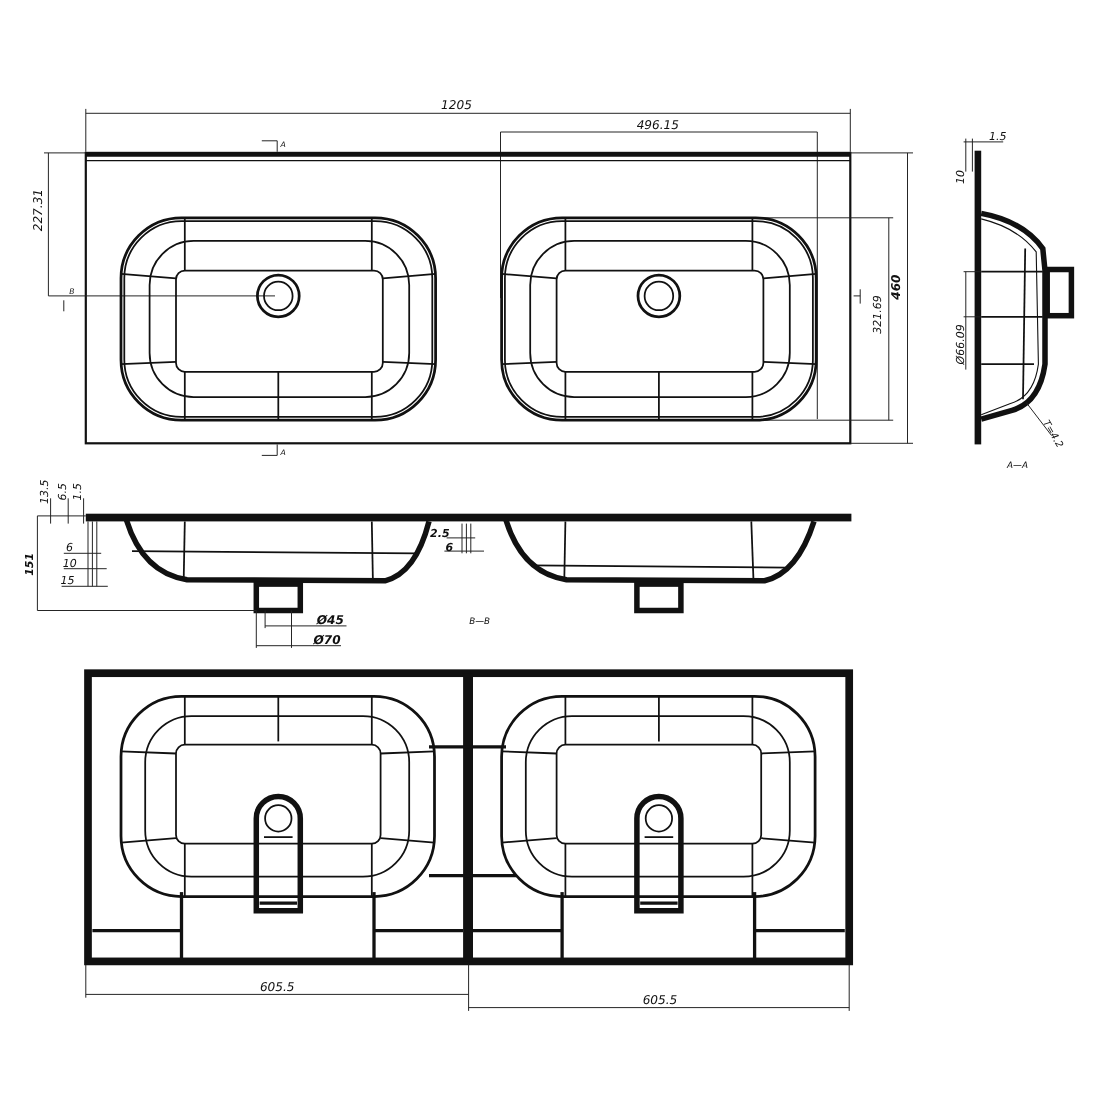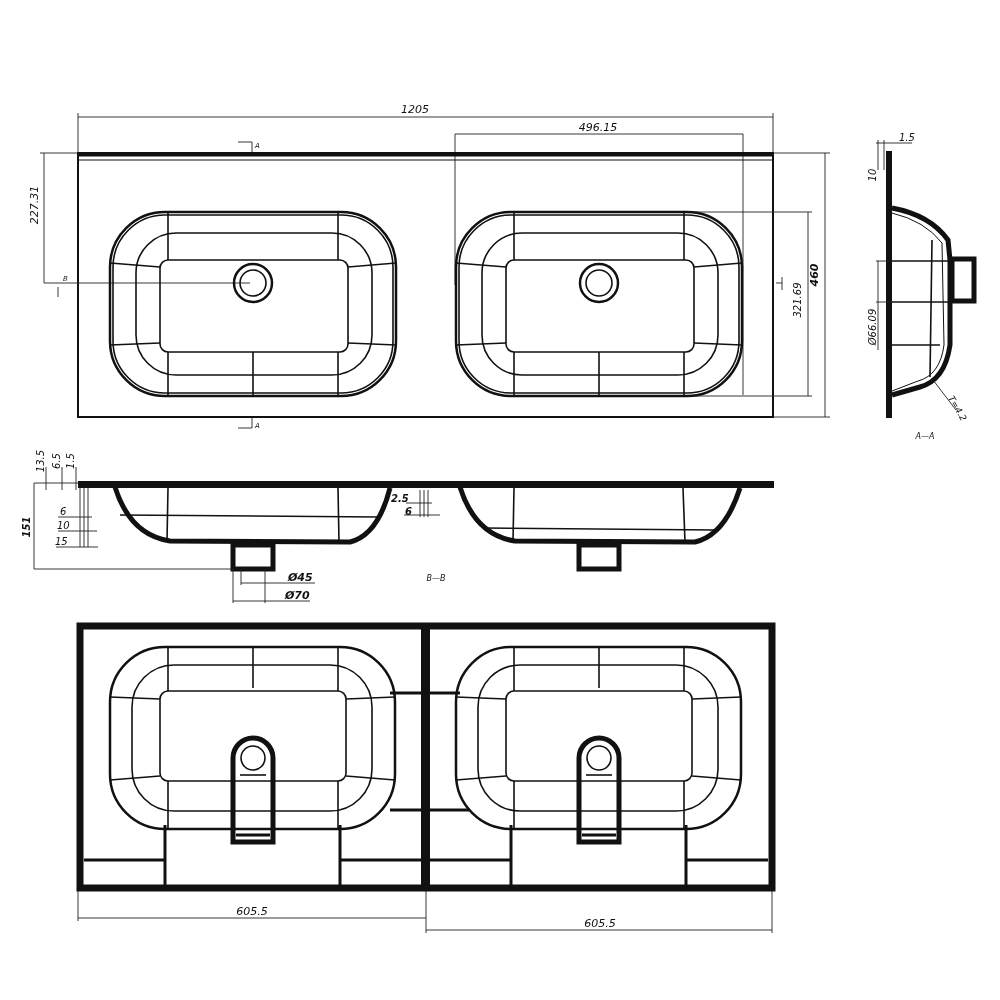--- a/index.html
+++ b/index.html
@@ -1,17 +1,17 @@
 <!DOCTYPE html>
 <html><head>
 <meta charset="utf-8">
 <style>
   html,body{margin:0;padding:0;background:#ffffff;}
   body{width:1000px;height:1000px;overflow:hidden;font-family:"DejaVu Sans",sans-serif;}
-  #canvas{position:absolute;left:0;top:15px;width:1000px;height:840px;}
+  #canvas{position:absolute;left:0;top:1px;width:1000px;height:840px;}
   svg text{font-family:"DejaVu Sans",sans-serif;font-style:italic;fill:#111;}
   .thin{stroke:#111;stroke-width:1;fill:none;}
   .med{stroke:#111;stroke-width:2;fill:none;}
   .thick{stroke:#111;stroke-width:3;fill:none;}
   .heavy{stroke:#111;stroke-width:5;fill:none;}
   .bowl{stroke:#111;stroke-width:2.5;fill:none;}
   .bowl-in{stroke:#111;stroke-width:1.6;fill:none;}
   .dim{stroke:#222;stroke-width:0.9;fill:none;}
   .solid{fill:#111;stroke:none;}
 </style>

